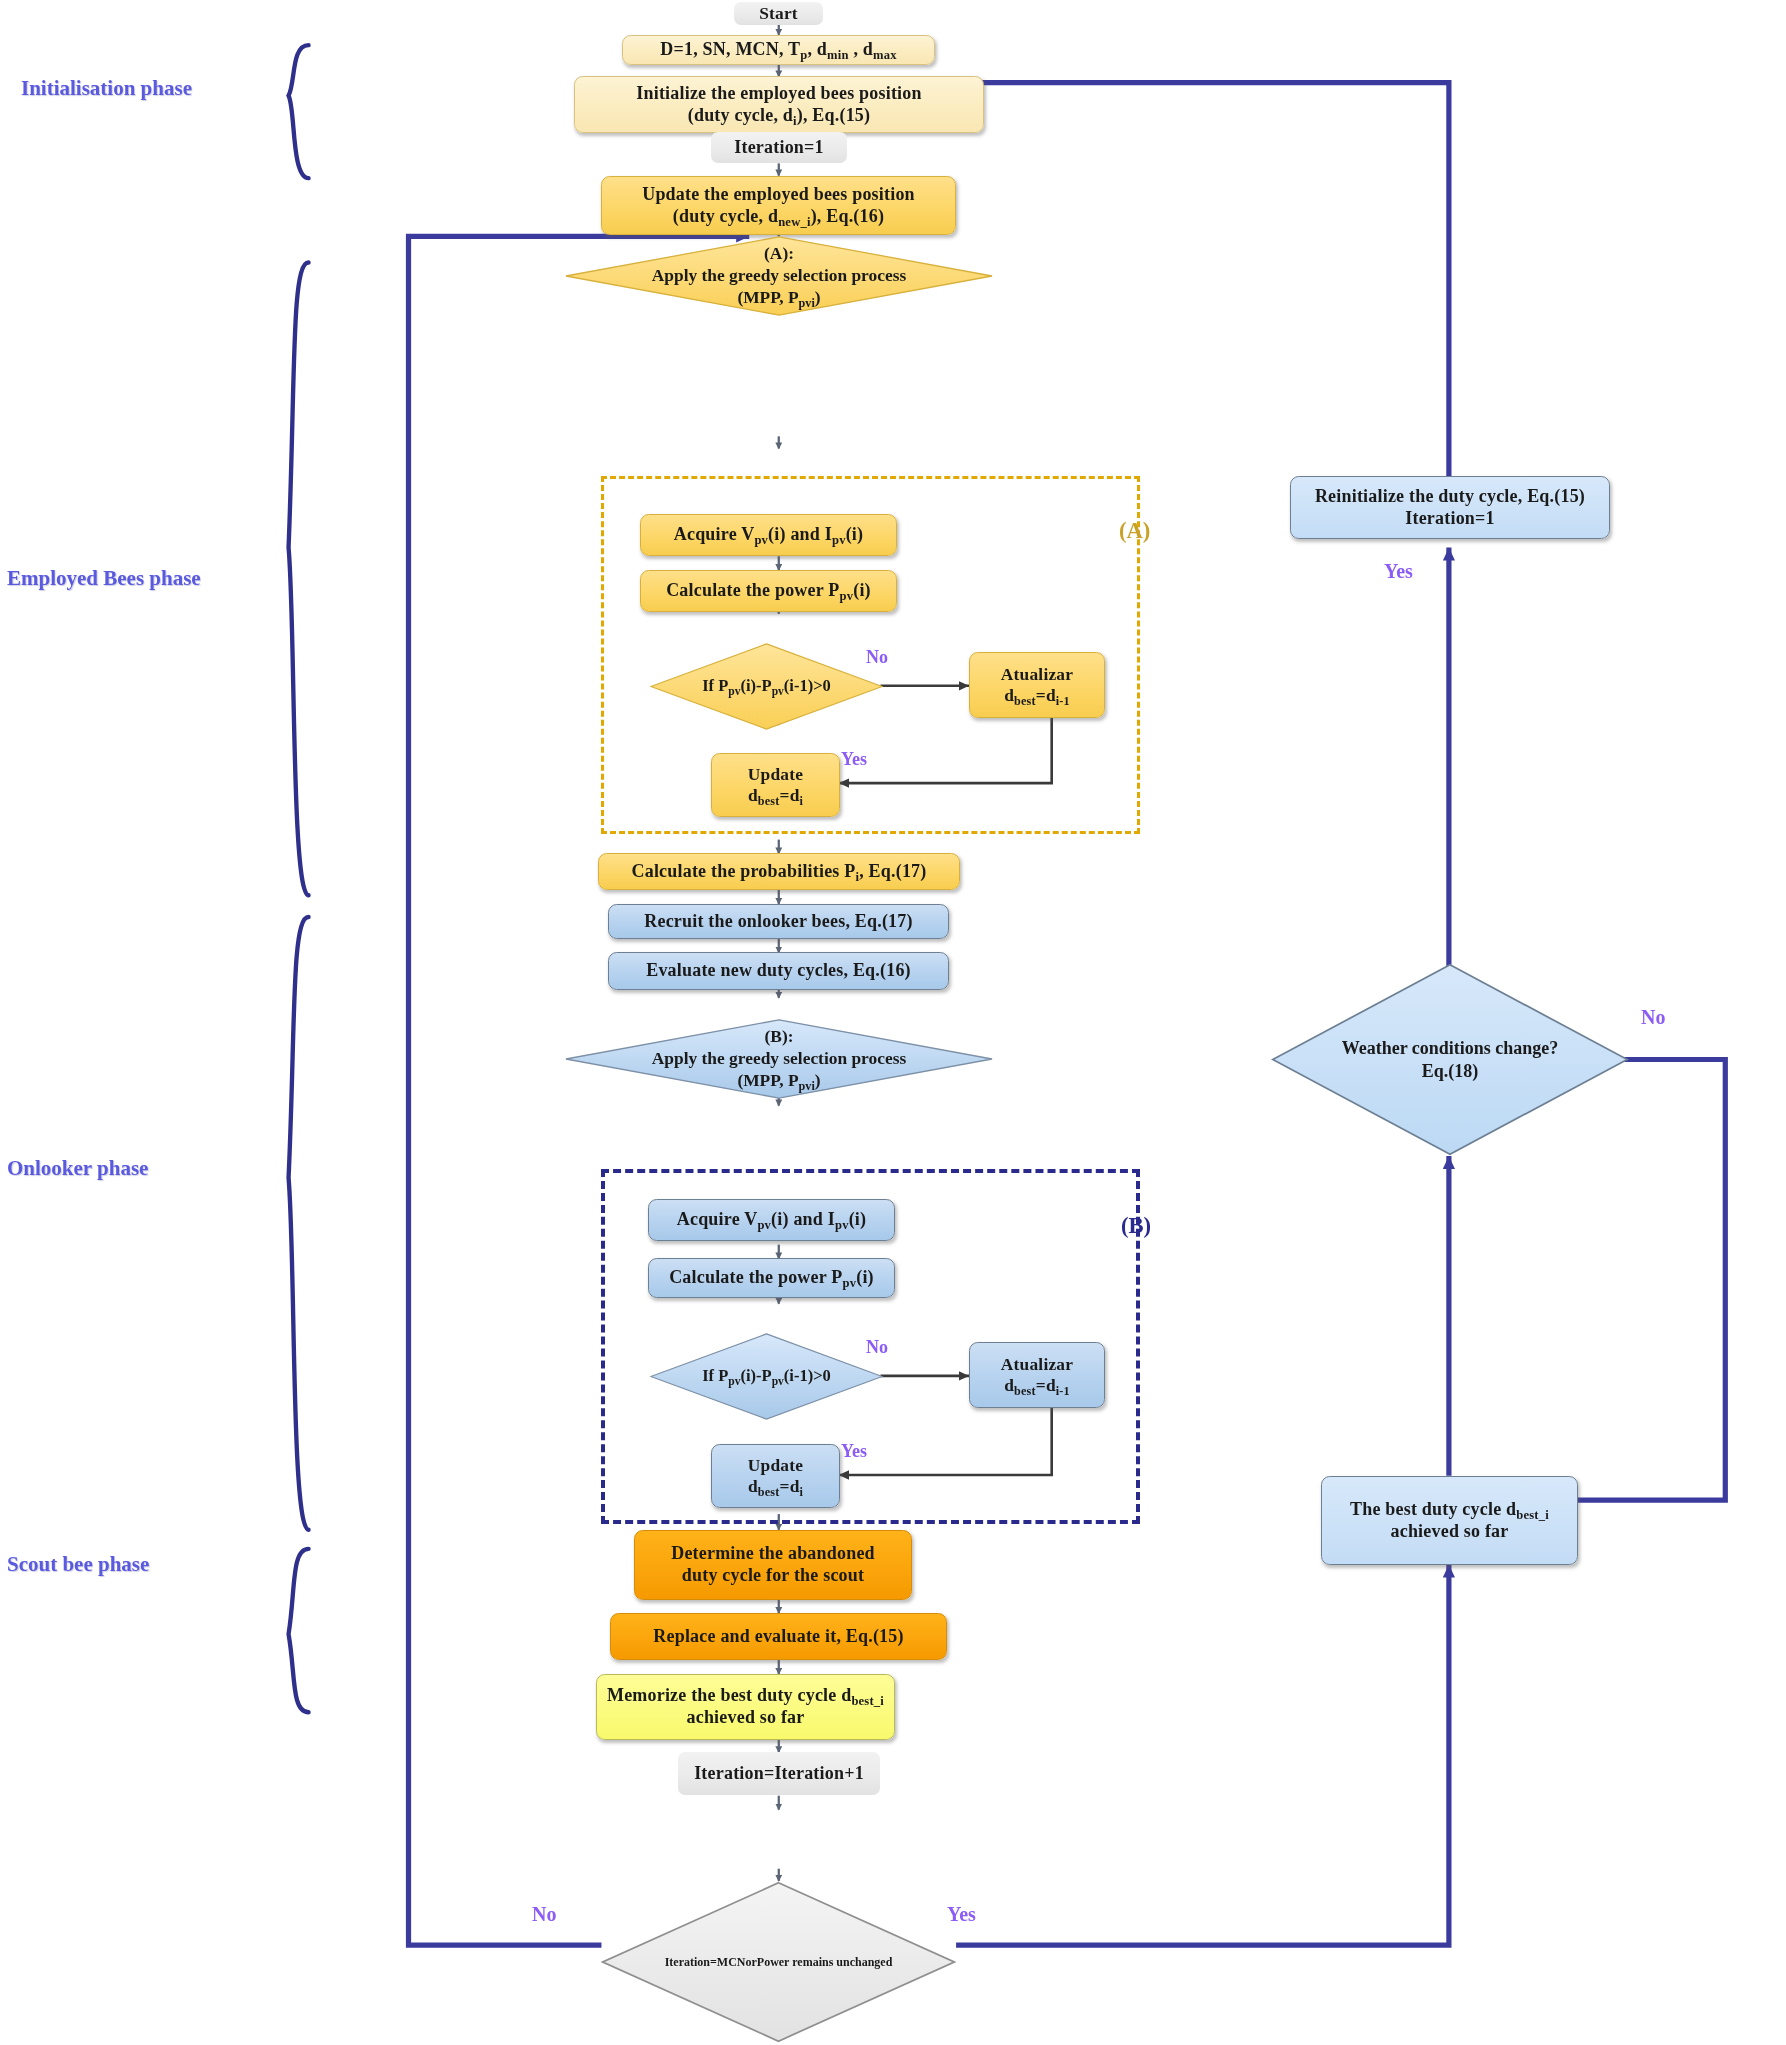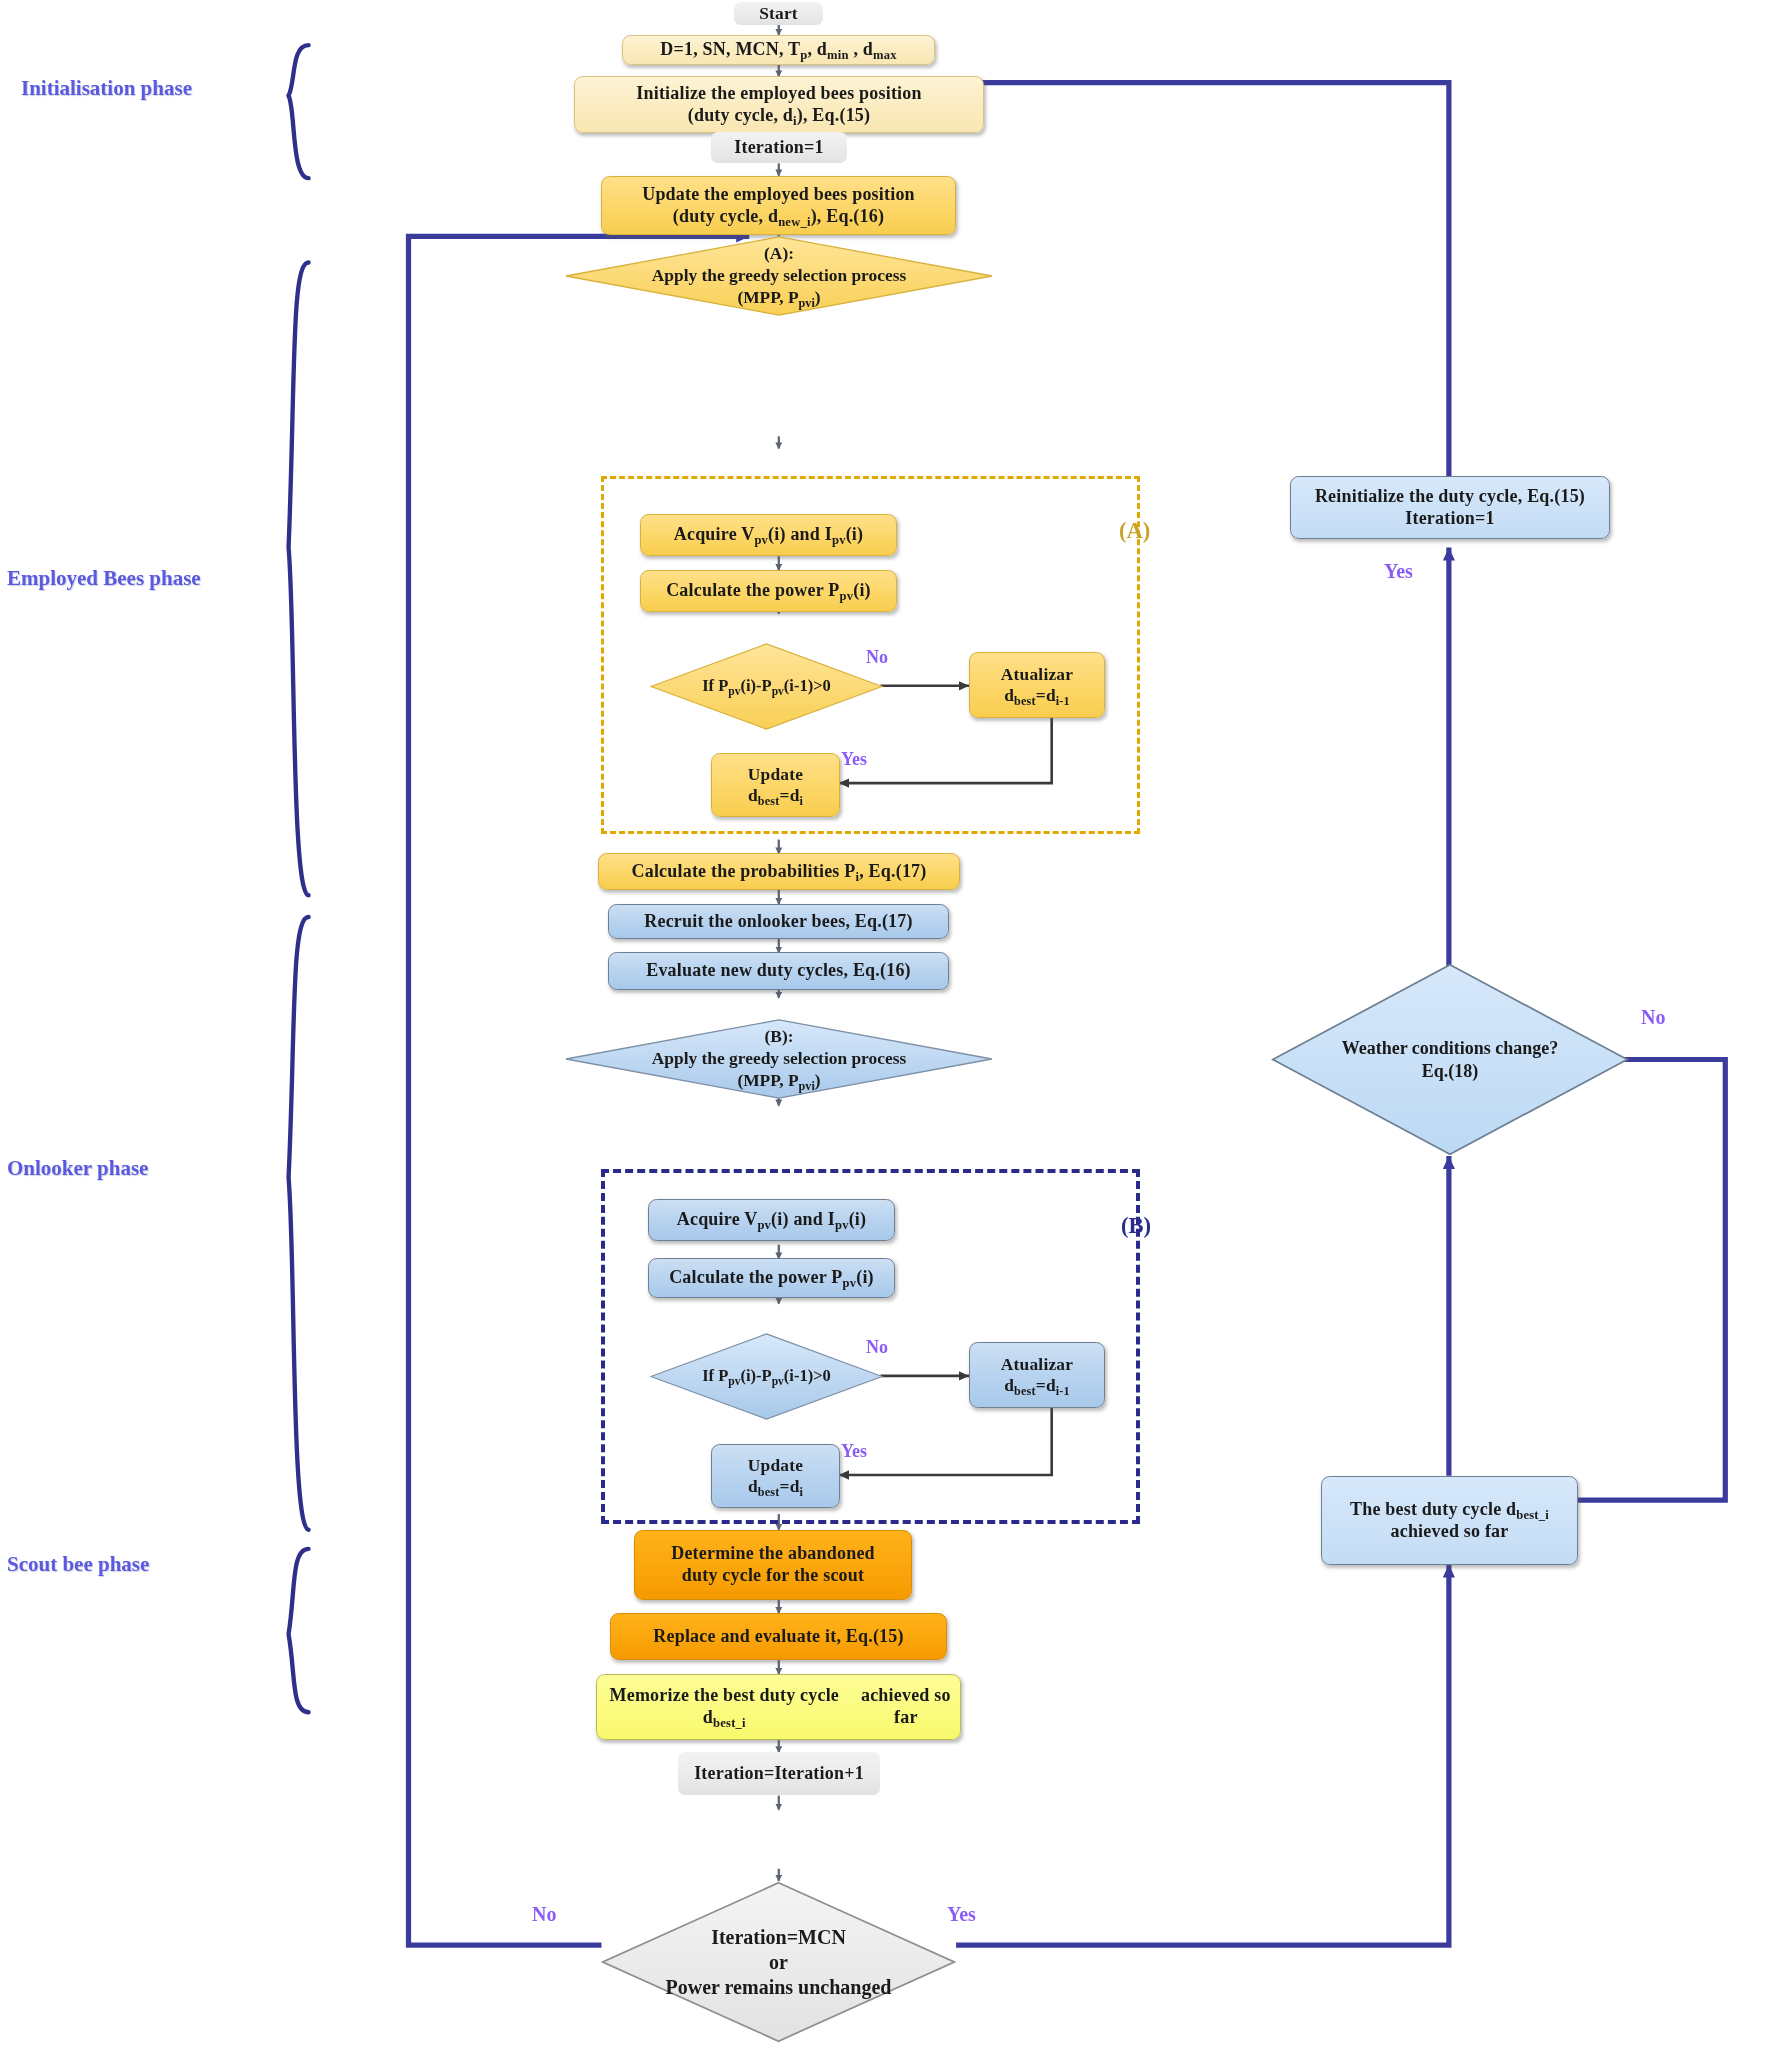--- a/index.html
+++ b/index.html
@@ -303,40 +303,40 @@
   <div class="edge-label" style="left:866px;top:1337px;font-size:18px;">No</div>
   <div class="edge-label" style="left:841px;top:1441px;font-size:18px;">Yes</div>
 
   <div class="node rbox orange" style="left:634px;top:1530px;width:278px;height:70px;font-size:18px;flex-direction:column;">
     <div>Determine the abandoned</div>
     <div>duty cycle for the scout</div>
   </div>
 
   <div class="node rbox orange" style="left:610px;top:1613px;width:337px;height:47px;font-size:18px;">Replace and evaluate it, Eq.(15)</div>
 
-  <div class="node rbox yellow" style="left:596px;top:1674px;width:365px;height:66px;font-size:18px;">
+  <div class="node rbox yellow" style="left:596px;top:1674px;width:299px;height:66px;font-size:18px;flex-direction:column;">
     <div>
       <span>Memorize the best duty cycle d</span><sub>best_i</sub>
     </div>
     <div>achieved so far</div>
   </div>
 
   <div class="node grey" style="left:678px;top:1752px;width:202px;height:43px;font-size:18px;">Iteration=Iteration+1</div>
 
   <div class="dia" style="left:601px;top:1881px;width:355px;height:162px;">
     <svg width="355" height="162" viewBox="0 0 408 186">
       <defs>
           <linearGradient id="gS" x1="0" y1="0" x2="0" y2="1">
         <stop offset="0%" stop-color="#f4f4f4"></stop>
             <stop offset="100%" stop-color="#e2e2e2"></stop>
       </linearGradient>
         </defs>
       <polygon points="204,2 406,93 204,184 2,93" fill="url(#gS)" stroke="#8f8f8f" stroke-width="2"></polygon>
     </svg>
-    <div class="label" style="font-size:20px;flex-direction:column;">
+    <div class="label" style="font-size:12px;flex-direction:row;">
       <div>Iteration=MCN</div>
       <div>or</div>
       <div>Power remains unchanged</div>
     </div>
   </div>
 
   <div class="edge-label" style="left:532px;top:1903px;font-size:20px;">No</div>
   <div class="edge-label" style="left:947px;top:1903px;font-size:20px;">Yes</div>
 
   <div class="node rbox paleblue" style="left:1290px;top:476px;width:320px;height:63px;font-size:18px;flex-direction:column;">

